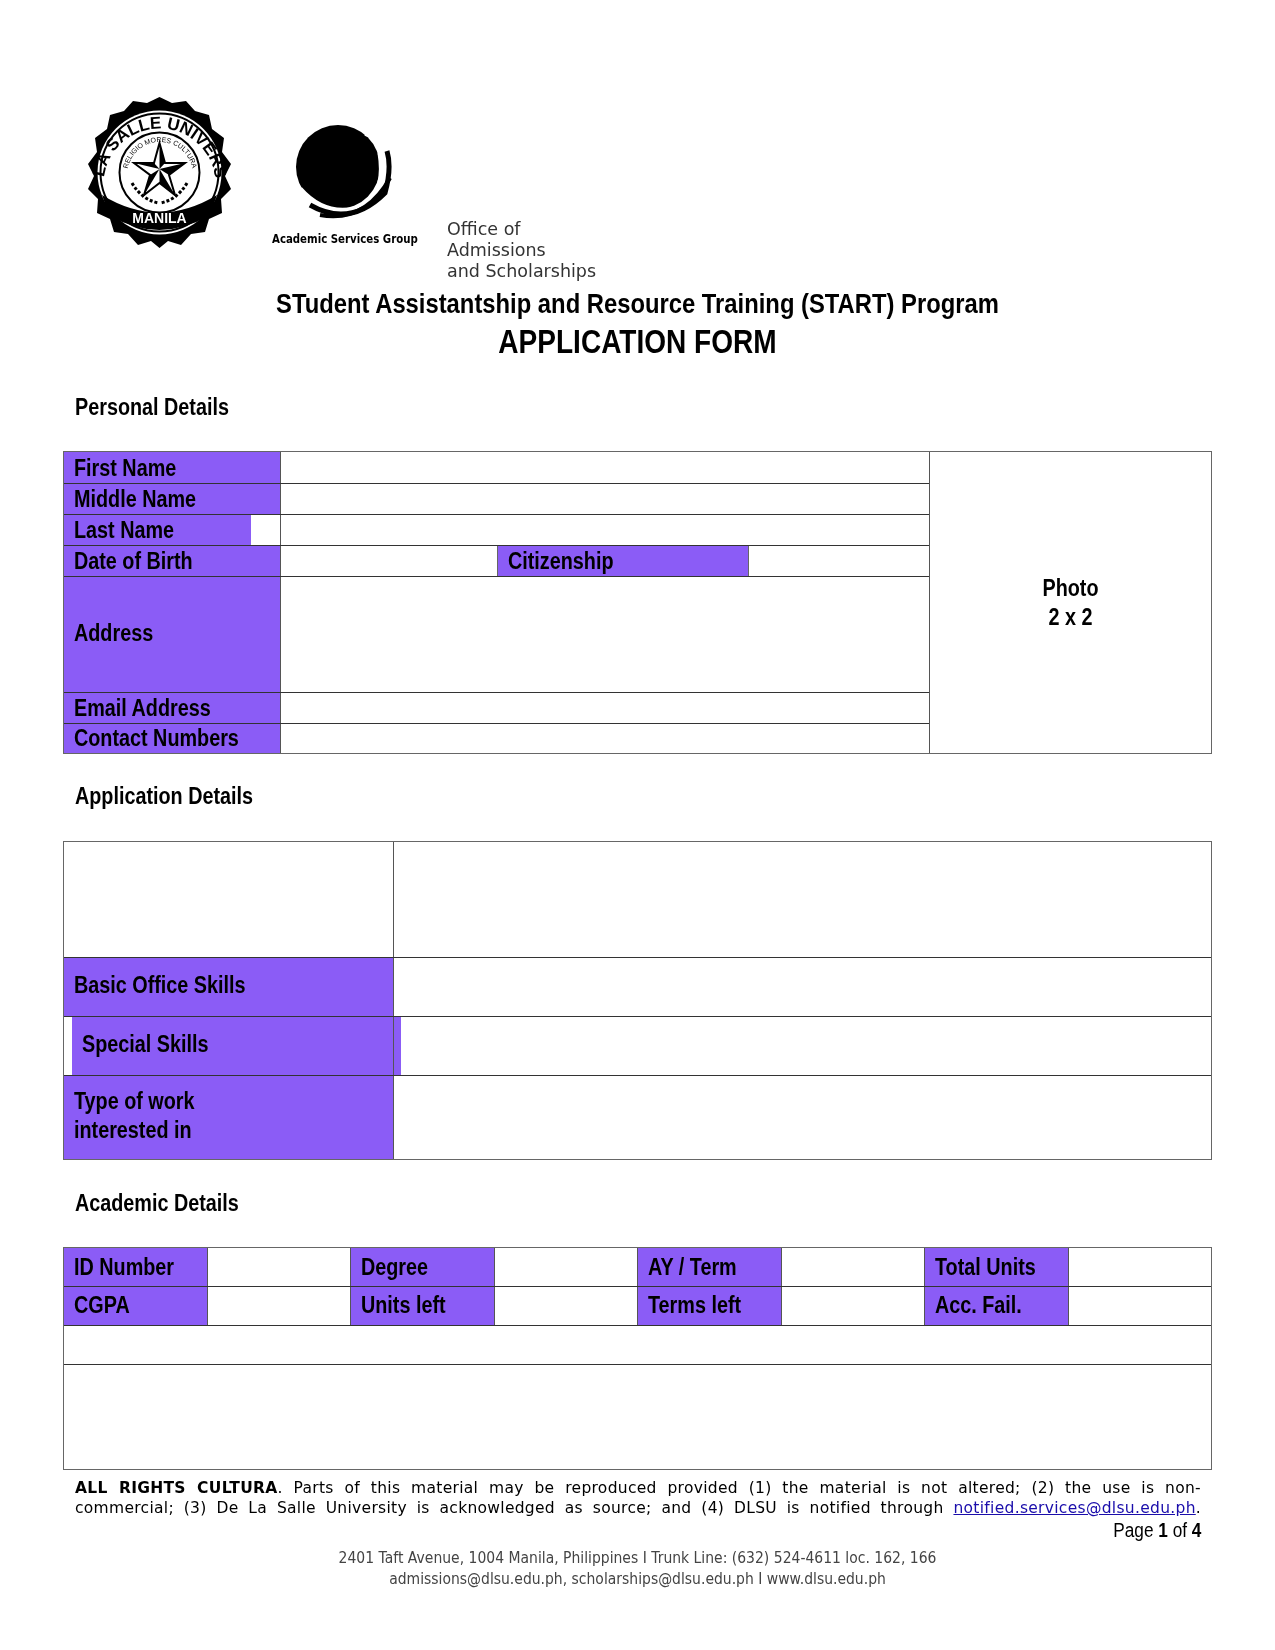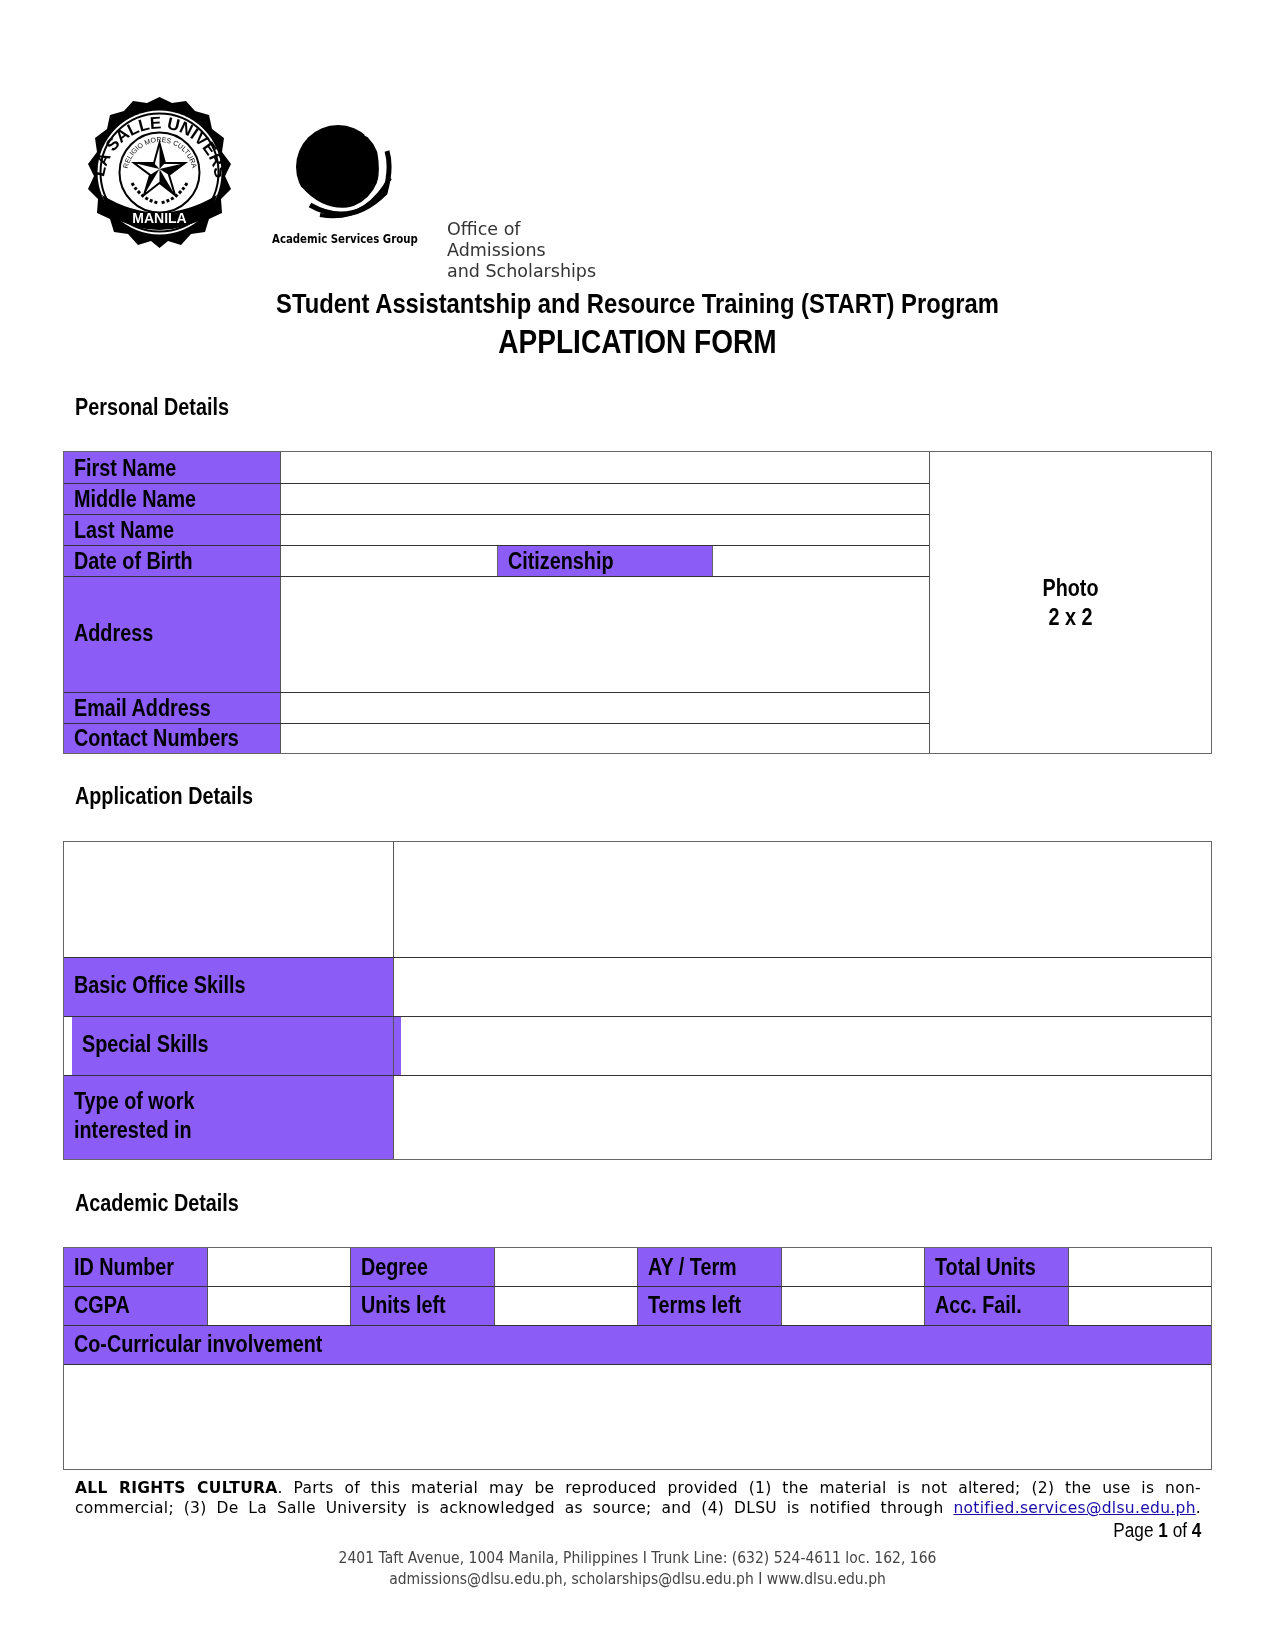--- a/index.html
+++ b/index.html
@@ -72,41 +72,41 @@
 <div class="abs sect" style="left:75px;top:394px;">Personal Details</div>
 
 <div class="abs tbl-border" style="left:63px;top:451px;width:1149px;height:303px;">
 
   <div class="cell green" style="left:0;top:0;width:216px;height:31px;">
     <span class="abs lbl" style="left:10px;top:3px;">First Name</span>
     </div>
   <div class="cell green" style="left:0;top:31px;width:216px;height:31px;">
     <span class="abs lbl" style="left:10px;top:3px;">Middle Name</span>
     </div>
-  <div class="cell green" style="left:0;top:62px;width:216px;height:31px;padding-left:9px;">
+  <div class="cell green" style="left:0;top:62px;width:187px;height:31px;padding-left:9px;">
     <span class="abs lbl" style="left:10px;top:3px;">Last Name</span>
     </div>
   <div class="cell green" style="left:0;top:93px;width:216px;height:31px;">
     <span class="abs lbl" style="left:10px;top:3px;">Date of Birth</span>
     </div>
   <div class="cell green" style="left:0;top:124px;width:216px;height:116px;">
     <span class="abs lbl" style="left:10px;top:44px;">Address</span>
     </div>
   <div class="cell green" style="left:0;top:240px;width:216px;height:31px;">
     <span class="abs lbl" style="left:10px;top:3px;">Email Address</span>
     </div>
   <div class="cell green" style="left:0;top:271px;width:216px;height:30px;">
     <span class="abs lbl" style="left:10px;top:2px;">Contact Numbers</span>
     </div>
 
   <div class="cell" style="left:217px;top:0;width:648px;height:31px;"></div>
   <div class="cell" style="left:217px;top:31px;width:648px;height:31px;"></div>
   <div class="cell" style="left:217px;top:62px;width:648px;height:31px;"></div>
   <div class="cell" style="left:217px;top:93px;width:216px;height:31px;"></div>
-  <div class="cell green" style="left:433px;top:93px;width:216px;height:31px;border-left:1px solid #666;border-right:1px solid #666;">
+  <div class="cell green" style="left:433px;top:93px;width:252px;height:31px;border-left:1px solid #666;border-right:1px solid #666;">
     <span class="abs lbl" style="left:10px;top:3px;">Citizenship</span>
     </div>
   <div class="cell" style="left:649px;top:93px;width:216px;height:31px;"></div>
   <div class="cell" style="left:217px;top:124px;width:648px;height:116px;"></div>
   <div class="cell" style="left:217px;top:240px;width:648px;height:31px;"></div>
   <div class="cell" style="left:217px;top:271px;width:648px;height:30px;"></div>
 
   <div class="vl" style="left:216px;top:0;height:301px;"></div>
   <div class="vl" style="left:865px;top:0;height:301px;"></div>
   <div class="hl" style="left:0;top:31px;width:865px;"></div>
@@ -182,23 +182,20 @@
   <div class="cell" style="left:431px;top:38px;width:142px;height:39px;"></div>
   <div class="cell green" style="left:574px;top:38px;width:143px;height:39px;">
     <span class="abs lbl" style="left:10px;top:6px;">Terms left</span>
     </div>
   <div class="cell" style="left:718px;top:38px;width:142px;height:39px;"></div>
   <div class="cell green" style="left:861px;top:38px;width:143px;height:39px;">
     <span class="abs lbl" style="left:10px;top:6px;">Acc. Fail.</span>
     </div>
   <div class="cell" style="left:1005px;top:38px;width:142px;height:39px;"></div>
 
-  <div class="cell green" style="left:0;top:77px;width:1147px;height:39px;">
-    <span class="abs lbl" style="left:10px;top:6px;">Co-Curricular involvement</span>
-    </div>
   <div class="cell" style="left:0;top:116px;width:1147px;height:105px;"></div>
 
   <div class="vl" style="left:143px;top:0;height:77px;"></div>
   <div class="vl" style="left:286px;top:0;height:77px;"></div>
   <div class="vl" style="left:430px;top:0;height:77px;"></div>
   <div class="vl" style="left:573px;top:0;height:77px;"></div>
   <div class="vl" style="left:717px;top:0;height:77px;"></div>
   <div class="vl" style="left:860px;top:0;height:77px;"></div>
   <div class="vl" style="left:1004px;top:0;height:77px;"></div>
   <div class="hl" style="left:0;top:38px;width:1147px;"></div>

